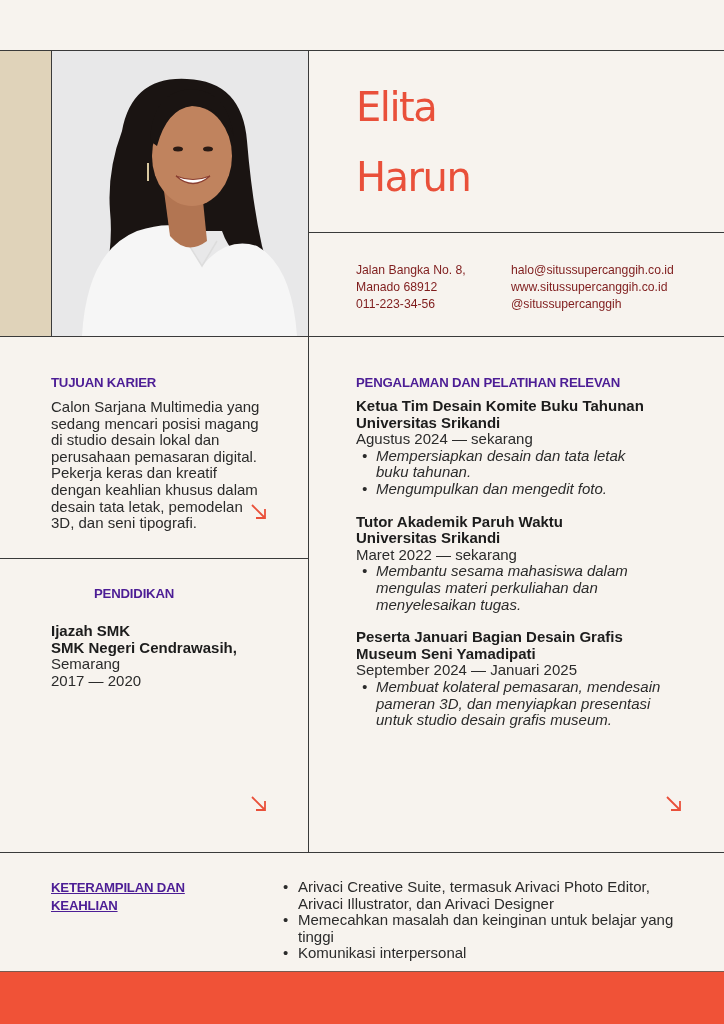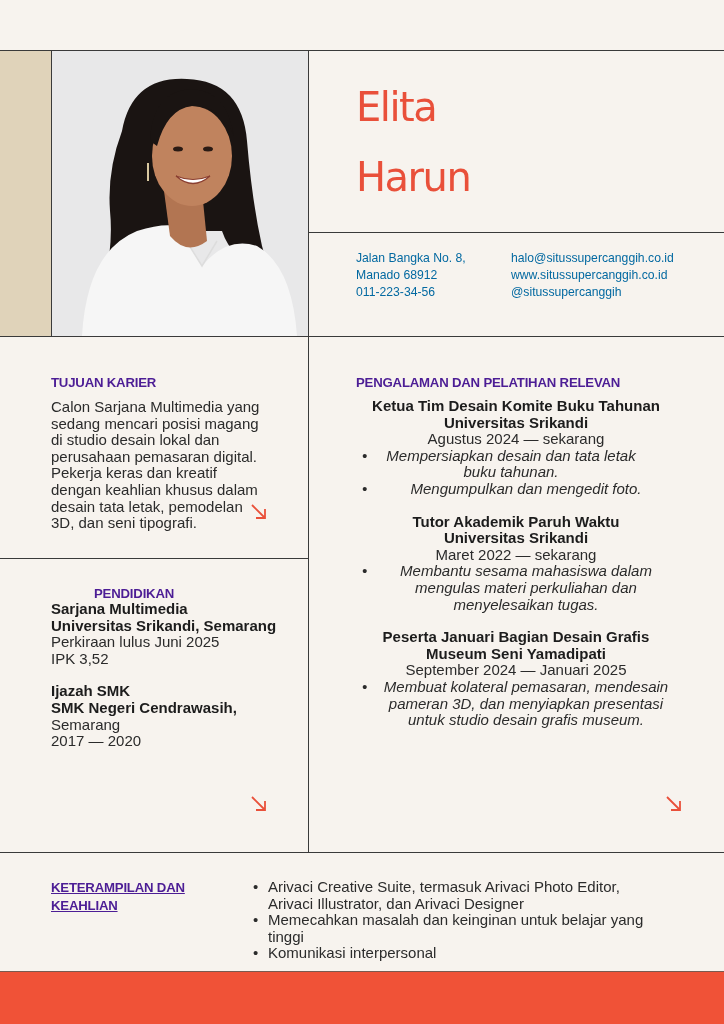--- a/index.html
+++ b/index.html
@@ -21,49 +21,49 @@
   }
   .photo svg { width: 100%; height: 100%; display: block; }
 
   .name-block { left: 356px; top: 72px; }
   .name-line {
     font-family: "DejaVu Sans", sans-serif;
     font-size: 40px; line-height: 70px; color: #e9503a;
     letter-spacing: -1.5px; font-weight: normal;
   }
 
-  .contact { top: 250px; font-size: 12.2px; line-height: 17px; color: #0369a1; }
+  .contact { top: 262px; font-size: 12.2px; line-height: 17px; color: #7f1d1d; }
   .contact-left { left: 356px; }
   .contact-right { left: 511px; }
 
   .section-title {
     font-size: 13.2px; font-weight: bold; color: #4c1d95;
     letter-spacing: -0.2px; text-transform: none;
   }
   .body-text { font-size: 15px; line-height: 16.6px; color: #2b2b2b; }
   .bold { font-weight: bold; color: #1c1c1c; }
 
   .career { left: 51px; top: 375px; width: 210px; }
   .career .section-title { margin-bottom: 9px; }
 
   .edu { left: 51px; top: 586px; width: 240px; }
-  .edu .section-title { margin-bottom: 0; padding-left: 43px; }
+  .edu .section-title { margin-bottom: 6px; padding-left: 43px; }
   .edu .gap { height: 16px; }
 
   .exp { left: 356px; top: 375px; width: 320px; }
   .exp .section-title { margin-bottom: 8px; }
-  .job { margin-bottom: 16px; text-align: center; }
+  .job { margin-bottom: 16px; }
   .job ul { list-style: none; padding-left: 20px; font-style: italic; }
   .job li { position: relative; }
   .job li::before {
     content: "•"; position: absolute; left: -14px; top: 0;
   }
 
   .skills-title { left: 51px; top: 879px; width: 170px; font-size: 13.2px; line-height: 18px; text-decoration: underline; }
-  .skills-list { left: 268px; top: 879px; width: 400px; list-style: none; }
+  .skills-list { left: 298px; top: 879px; width: 400px; list-style: none; }
   .skills-list li { position: relative; }
   .skills-list li::before { content: "•"; position: absolute; left: -15px; }
 
   .arrow { position: absolute; width: 18px; height: 18px; }
   .arrow svg { width: 100%; height: 100%; }
 
   .orange-band { left: 0; top: 972px; width: 724px; height: 52px; background: #f05237; }
 </style>
 </head>
 <body>
@@ -123,26 +123,20 @@
   <div class="body-text">Calon Sarjana Multimedia yang sedang mencari posisi magang di studio desain lokal dan perusahaan pemasaran digital. Pekerja keras dan kreatif dengan keahlian khusus dalam desain tata letak, pemodelan 3D, dan seni tipografi.</div>
 </div>
 <div class="arrow" style="left:250px; top:503px;">
   <svg viewBox="0 0 18 18">
       <path d="M2 2 L15 15 M15 6 L15 15 L6 15" fill="none" stroke="#e9503a" stroke-width="1.8"></path>
     </svg>
 </div>
 
 <div class="abs edu">
   <div class="section-title">PENDIDIKAN</div>
-  <div class="body-text">
-    <div class="bold">Sarjana Multimedia</div>
-    <div class="bold">Universitas Srikandi, Semarang</div>
-    <div>Perkiraan lulus Juni 2025</div>
-    <div>IPK 3,52</div>
-  </div>
   <div class="gap"></div>
   <div class="body-text">
     <div class="bold">Ijazah SMK</div>
     <div class="bold">SMK Negeri Cendrawasih,</div>
     <div>Semarang</div>
     <div>2017 — 2020</div>
   </div>
 </div>
 <div class="arrow" style="left:250px; top:795px;">
   <svg viewBox="0 0 18 18">

